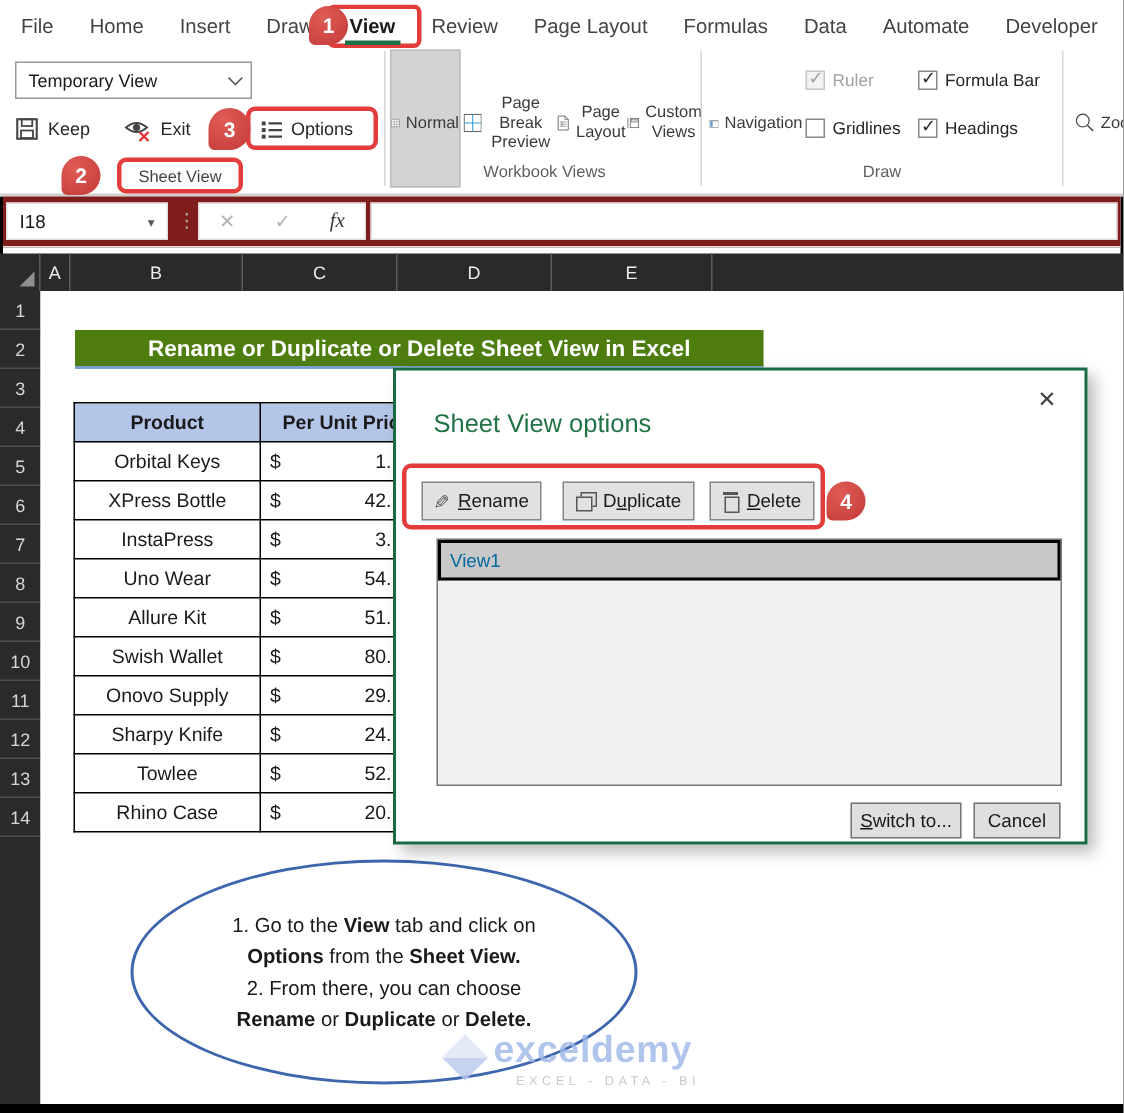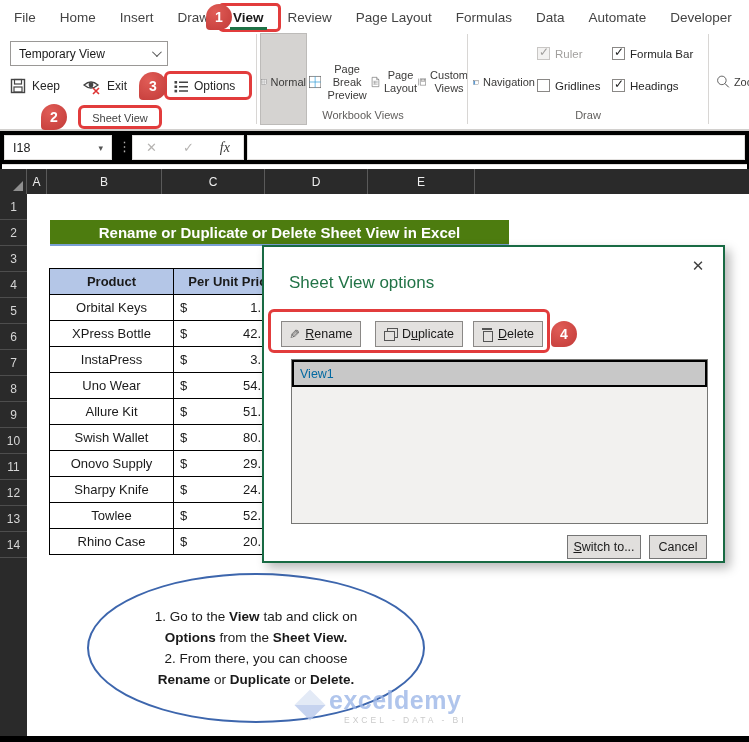--- a/index.html
+++ b/index.html
@@ -33,21 +33,21 @@
   .big-btn{ position:absolute; top:33px; height:92px; display:flex; flex-direction:row; align-items:center; font-size:11px; color:#3b3a39; text-align:center; line-height:13px; padding-top:6px; gap:4px; }
   .big-btn.selected{ background:#d5d3d1; border:1px solid #bdbbb9; }
   .check-row{ position:absolute; display:flex; align-items:center; gap:5px; font-size:11.5px; color:#262626; }
   .cbox{ width:13px; height:13px; border:1px solid #8a8886; background:#fff; position:relative; flex:none; }
   .cbox.checked::after{ content:"✓"; position:absolute; left:1px; top:-3px; font-size:12px; color:#262626; }
   .check-row.disabled{ color:#a19f9d; }
   .check-row.disabled .cbox{ border-color:#c8c6c4; background:#f3f2f1; }
   .check-row.disabled .cbox.checked::after{ color:#a19f9d; }
   .group-caption{ position:absolute; top:109px; font-size:11px; color:#605e5c; text-align:center; }
   
-  .fbar{ position:absolute; left:2px; top:131px; width:745px; height:34px; background:#000000; border-bottom:1px solid #e1dfdd; }
+  .fbar{ position:absolute; left:2px; top:131px; width:745px; height:34px; background:#7f1d1d; border-bottom:1px solid #e1dfdd; }
   .namebox{ position:absolute; left:2px; top:4px; width:108px; height:25px; background:#fff; border:1px solid #e1dfdd; display:flex; align-items:center; font-size:12.5px; color:#1a1a1a; padding:0 8px; }
   .namebox .arr{ margin-left:auto; font-size:9px; color:#555; }
   .fdots{ position:absolute; left:116px; top:8px; color:#b0aeac; font-size:13px; }
   .fx-panel{ position:absolute; left:130px; top:4px; width:112px; height:25px; background:#fff; border:1px solid #e1dfdd; display:flex; align-items:center; justify-content:space-around; }
   .fx-x{ color:#b5b3b1; font-size:13px; }
   .fx-check{ color:#b5b3b1; font-size:13px; }
   .fx-fx{ font-family:"Liberation Serif", serif; font-style:italic; font-size:14px; color:#3b3a39; }
   .finput{ position:absolute; left:245px; top:4px; right:2px; height:25px; background:#fff; border:1px solid #e1dfdd; }
   
   .colheads{ position:absolute; left:0; top:169px; width:749px; height:25px; background:#2a2a2a; display:flex; }

